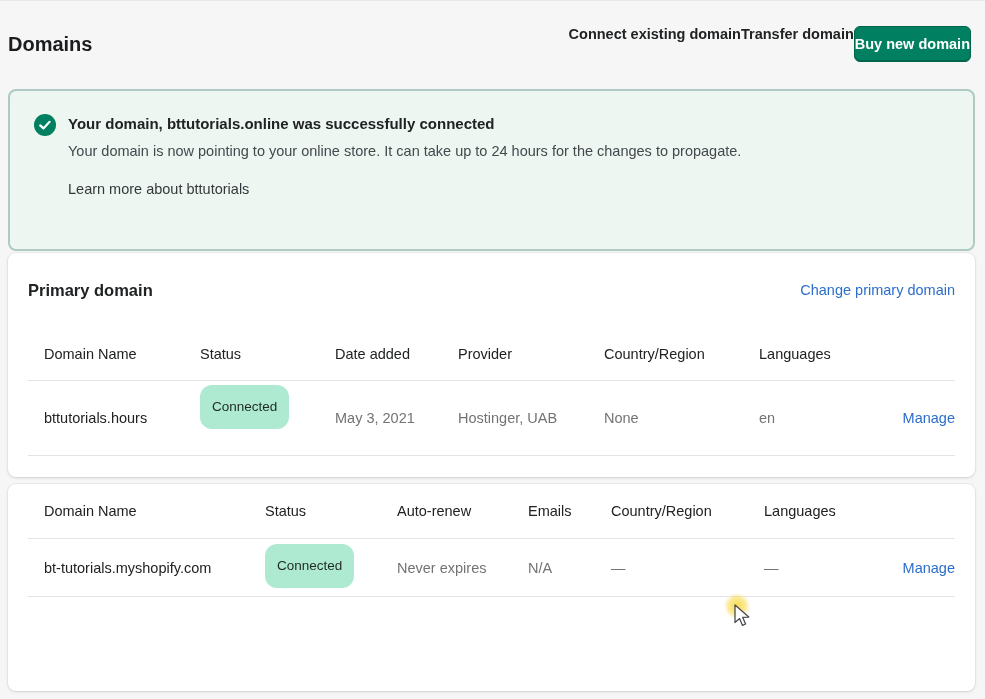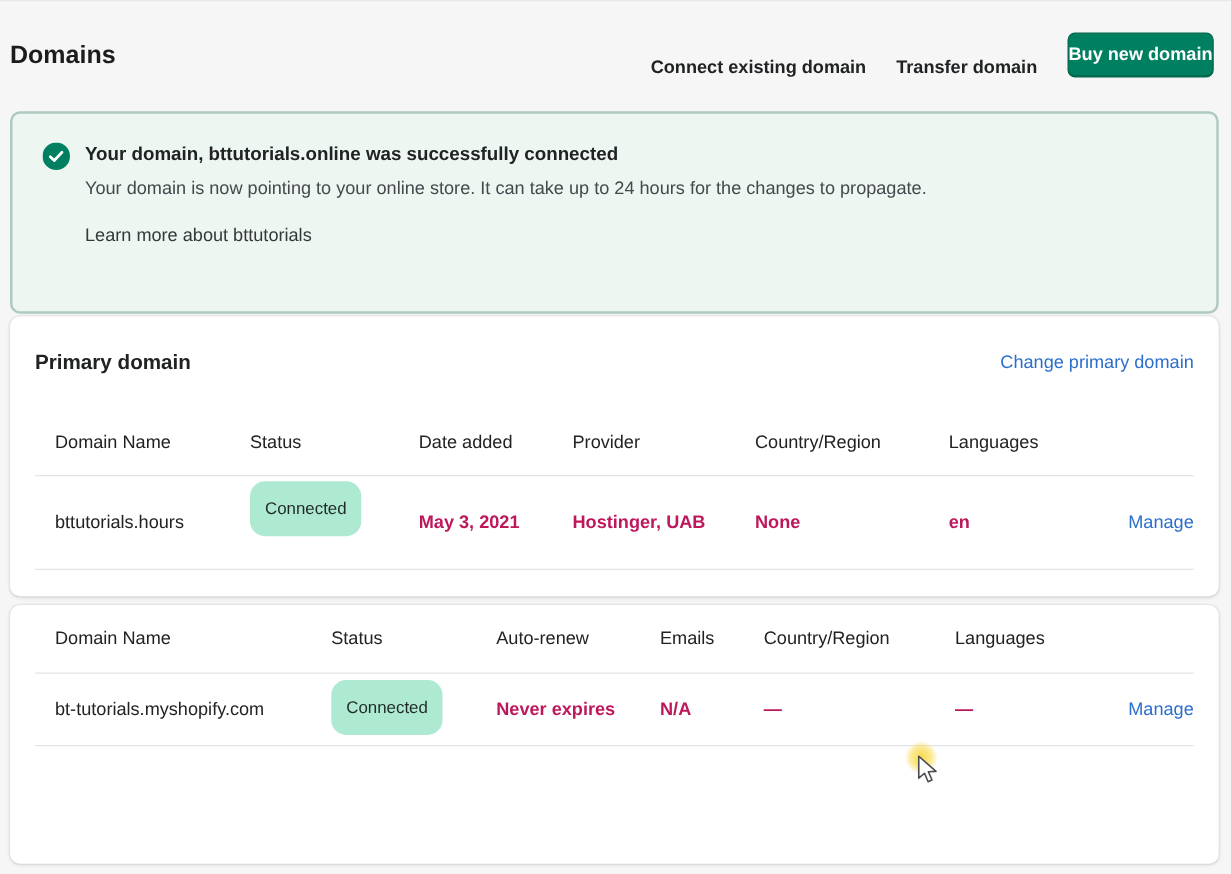--- a/index.html
+++ b/index.html
@@ -12,21 +12,21 @@
     position:relative;
     border-top:1px solid #e7e8e9;
   }
   
   .page-header {
     display:flex; align-items:center;
     padding:24px 14px 0 8px;
     height:62px;
   }
   .page-title { font-size:20px; font-weight:700; color:#1a1c1d; flex:1; }
-  .header-actions { display:flex; align-items:flex-end; gap:24px; }
+  .header-actions { display:flex; align-items:flex-start; }
   .plain-btn {
     background:none; border:none; cursor:pointer;
     font-family:inherit; font-size:14.5px; font-weight:600; color:#202223;
   }
   .primary-btn {
     background:#008060; color:#ffffff;
     border:1px solid #00644b; border-radius:6px;
     font-family:inherit; font-size:14.5px; font-weight:600;
     padding:9px 0; cursor:pointer;
     box-shadow:inset 0 -1px 0 rgba(0,0,0,.2);
@@ -70,21 +70,21 @@
     white-space:nowrap;
   }
   .t1 { grid-template-columns:156px 135px 123px 146px 155px 110px 1fr; }
   .t2 { grid-template-columns:221px 132px 131px 83px 153px 110px 1fr; }
   .thead { font-weight:500; color:#202223; }
   .card1 .thead { height:54px; }
   .card1 .tdata { height:75px; }
   .card2 .thead { height:55px; }
   .card2 .tdata { height:58px; }
   .cell-dark { color:#202223; }
-  .cell-sub { color:#be185d;font-weight:bold; }
+  .cell-sub { color:#737373; }
   .cell-right { text-align:right; }
   .badge {
     display:inline-block;
     background:#aee9d1; color:#1f2a26;
     font-size:13.5px; line-height:20px;
     padding:12px 12px; border-radius:12px;
   }
   .lift-hi { transform:translateY(-11px); }
   .lift-lo { transform:translateY(-2px); }
   

